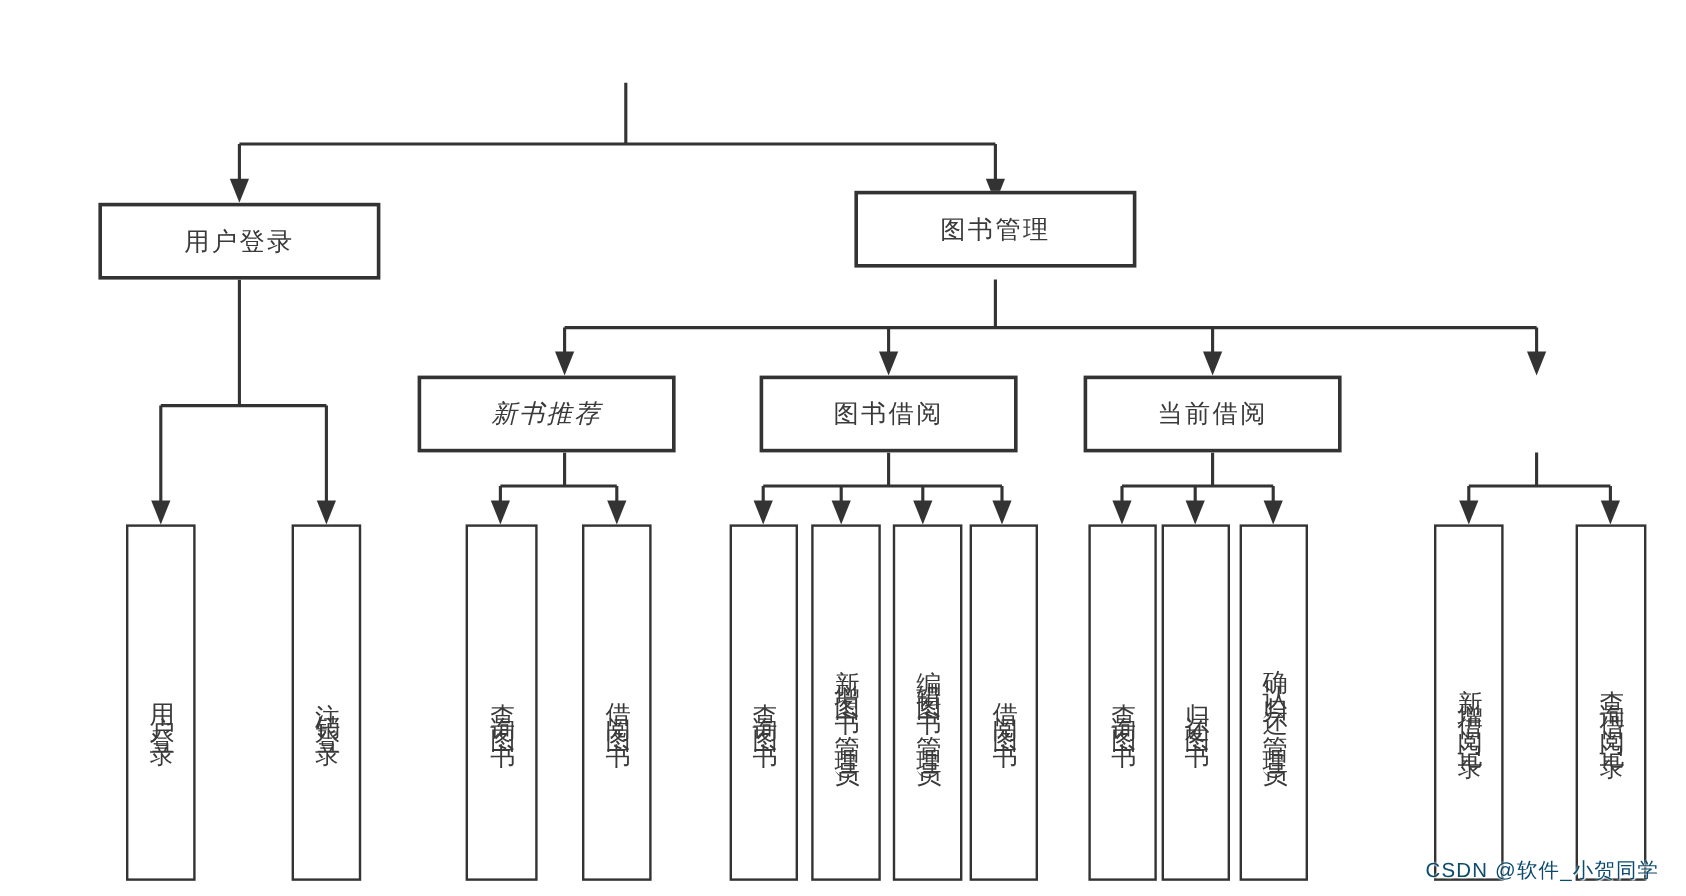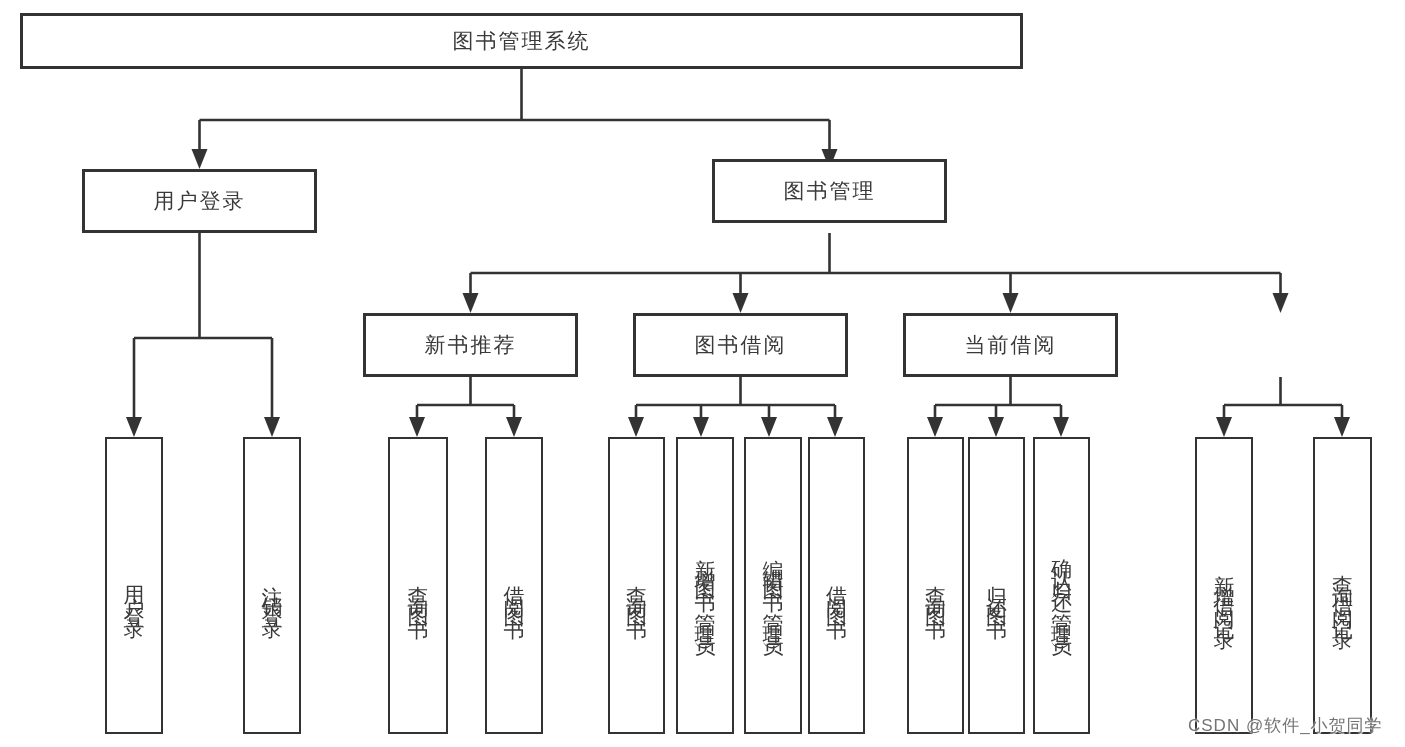--- a/index.html
+++ b/index.html
@@ -48,21 +48,21 @@
     letter-spacing: 11px;
     margin-bottom: -11px;
     color: #3a3a3a;
     white-space: nowrap;
   }
   #watermark {
     position: absolute;
     left: 1188px;
     top: 714px;
     font-size: 17px;
-    color: #737373;
+    color: #0c4a6e;
     letter-spacing: 1px;
     white-space: nowrap;
     text-shadow: 0 0 2px #ffffff, 1px 1px 1px rgba(255,255,255,0.9);
     z-index: 5;
   }
 </style>
 </head>
 <body>
 
 <div id="stage">
@@ -100,32 +100,29 @@
       <polygon points="761,417 777,417 769,437"></polygon>
       <polygon points="827,417 843,417 835,437"></polygon>
       <polygon points="927,417 943,417 935,437"></polygon>
       <polygon points="988,417 1004,417 996,437"></polygon>
       <polygon points="1053,417 1069,417 1061,437"></polygon>
       <polygon points="1216,417 1232,417 1224,437"></polygon>
       <polygon points="1334,417 1350,417 1342,437"></polygon>
     </g>
   </svg>
 
-  <div class="node hlabel" style="left:20px; top:13px; width:1003px; height:56px;">
-    <span>图书管理系统</span>
-  </div>
 
   <div class="node hlabel" style="left:82px; top:169px; width:235px; height:64px;">
     <span>用户登录</span>
   </div>
   <div class="node hlabel" style="left:712px; top:159px; width:235px; height:64px;">
     <span>图书管理</span>
   </div>
 
-  <div class="node hlabel" style="left:363px; top:313px; width:215px; height:64px;">
+  <div class="node hlabel" style="left:348px; top:313px; width:215px; height:64px;font-style:italic;">
     <span>新书推荐</span>
   </div>
   <div class="node hlabel" style="left:903px; top:313px; width:215px; height:64px;">
     <span>当前借阅</span>
   </div>
   <div class="node hlabel" style="left:633px; top:313px; width:215px; height:64px;">
     <span>图书借阅</span>
   </div>
 
   <div class="node leaf" style="left:105px; top:437px; width:58px; height:297px;">

